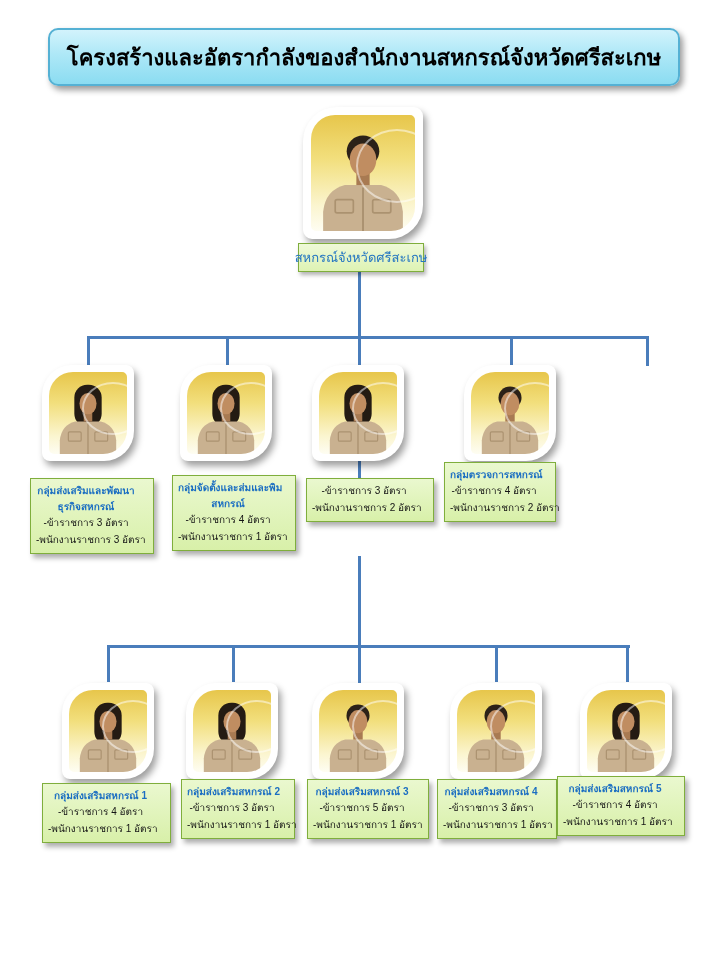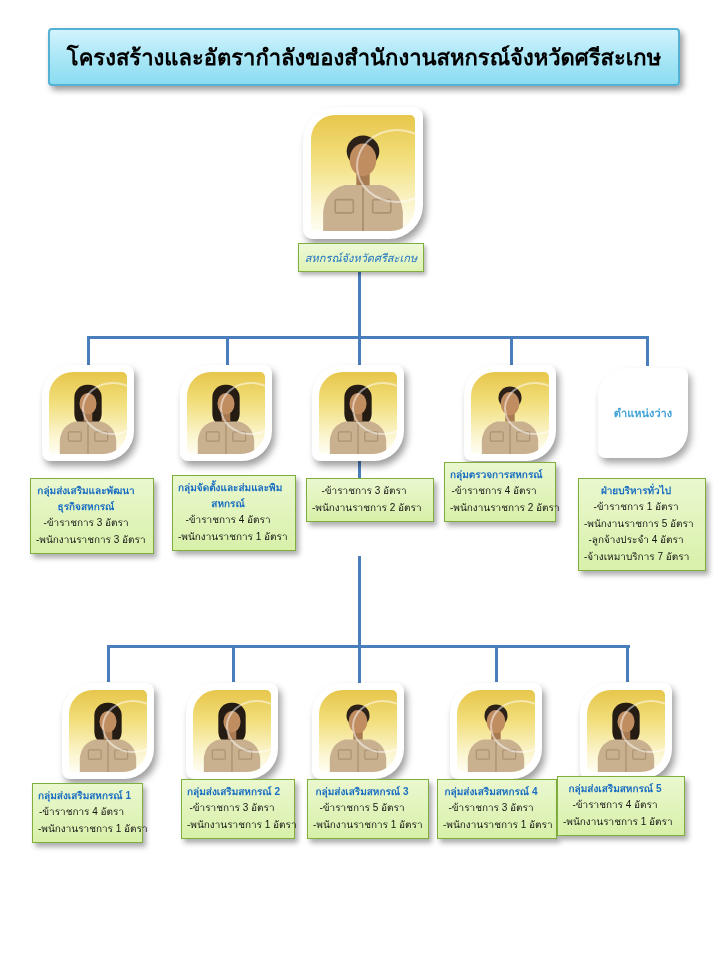--- a/index.html
+++ b/index.html
@@ -3,21 +3,21 @@
 <meta charset="utf-8">
 <style>
   html,body{margin:0;padding:0;background:#fff;}
   .canvas{
     position:relative;width:720px;height:960px;margin:0 auto;background:#ffffff;
     font-family:"Liberation Sans","DejaVu Sans",sans-serif;overflow:hidden;
   }
   
   .title-banner{
     position:absolute;left:48px;top:28px;width:628px;height:54px;
-    border-radius:4px;border:2px solid #55b1d4;
+    border-radius:10px;border:2px solid #55b1d4;
     background:linear-gradient(180deg,#d2f3fc 0%,#aee8f7 45%,#8bdcf1 100%);
     box-shadow:3px 4px 6px rgba(0,0,0,.40);
     display:flex;align-items:center;justify-content:center;
     font-size:22px;font-weight:bold;color:#000;white-space:nowrap;
   }
   
   .vline,.hline{position:absolute;background:#4a7dbb;z-index:1;}
   .vline{width:3px;}
   .hline{height:3px;}
   
@@ -44,21 +44,21 @@
     box-shadow:3px 5px 7px rgba(0,0,0,.35);
     display:flex;align-items:center;justify-content:center;
     color:#41a3d6;font-weight:bold;font-size:11px;
   }
   
   .root-label{
     position:absolute;left:298px;top:243px;width:124px;height:27px;z-index:2;
     background:linear-gradient(180deg,#eef9d8,#def3b4);
     border:1.5px solid #7fae3c;box-shadow:2px 3px 4px rgba(0,0,0,.3);
     display:flex;align-items:center;justify-content:center;
-    color:#2576c2;font-size:11px;white-space:nowrap;font-style:italic;
+    color:#2576c2;font-size:13px;white-space:nowrap;
   }
   .ubox{
     position:absolute;z-index:2;box-sizing:border-box;
     background:linear-gradient(180deg,#eaf8cf 0%,#d8f0a9 100%);
     border:1.5px solid #7fae3c;box-shadow:3px 4px 5px rgba(0,0,0,.32);
     padding:4px 17px 5px 5px;
   }
   .ubox-heading{color:#1b6ec2;font-weight:bold;font-size:10px;text-align:center;line-height:1.6;white-space:nowrap;}
   .ubox-row{color:#141414;font-size:10px;text-align:center;line-height:1.65;white-space:nowrap;}
 </style>
@@ -138,21 +138,20 @@
         </svg>
     </div>
   </div>
   <div class="pcard" style="left:464px;top:365px">
     <div class="pframe">
       <svg class="person" viewBox="0 0 92 96" preserveAspectRatio="xMidYMax slice">
           <use href="#person-male"></use>
         </svg>
     </div>
   </div>
-  <div class="vacant-card">ตำแหน่งว่าง</div>
 
   <div class="ubox" style="left:30px;top:478px;width:124px">
     <div class="ubox-heading">
       <div>กลุ่มส่งเสริมและพัฒนา</div>
       <div>ธุรกิจสหกรณ์</div>
     </div>
     <div class="ubox-row">-ข้าราชการ 3 อัตรา</div>
     <div class="ubox-row">-พนักงานราชการ 3 อัตรา</div>
   </div>
 
@@ -172,30 +171,20 @@
 
   <div class="ubox" style="left:444px;top:462px;width:112px">
     <div class="ubox-heading">
       <div>กลุ่มตรวจการสหกรณ์</div>
       <div></div>
     </div>
     <div class="ubox-row">-ข้าราชการ 4 อัตรา</div>
     <div class="ubox-row">-พนักงานราชการ 2 อัตรา</div>
   </div>
 
-  <div class="ubox" style="left:578px;top:478px;width:128px">
-    <div class="ubox-heading">
-      <div>ฝ่ายบริหารทั่วไป</div>
-      <div></div>
-    </div>
-    <div class="ubox-row">-ข้าราชการ 1 อัตรา</div>
-    <div class="ubox-row">-พนักงานราชการ 5 อัตรา</div>
-    <div class="ubox-row">-ลูกจ้างประจำ 4 อัตรา</div>
-    <div class="ubox-row">-จ้างเหมาบริการ 7 อัตรา</div>
-  </div>
 
   <div class="pcard" style="left:62px;top:683px">
     <div class="pframe">
       <svg class="person" viewBox="0 0 92 96" preserveAspectRatio="xMidYMax slice">
           <use href="#person-female"></use>
         </svg>
     </div>
   </div>
   <div class="pcard" style="left:186px;top:683px">
     <div class="pframe">
@@ -219,21 +208,21 @@
     </div>
   </div>
   <div class="pcard" style="left:580px;top:683px">
     <div class="pframe">
       <svg class="person" viewBox="0 0 92 96" preserveAspectRatio="xMidYMax slice">
           <use href="#person-female"></use>
         </svg>
     </div>
   </div>
 
-  <div class="ubox" style="left:32px;top:783px;width:111px">
+  <div class="ubox" style="left:42px;top:783px;width:129px">
     <div class="ubox-heading">
       <div>กลุ่มส่งเสริมสหกรณ์ 1</div>
     </div>
     <div class="ubox-row">-ข้าราชการ 4 อัตรา</div>
     <div class="ubox-row">-พนักงานราชการ 1 อัตรา</div>
   </div>
 
   <div class="ubox" style="left:181px;top:779px;width:114px">
     <div class="ubox-heading">
       <div>กลุ่มส่งเสริมสหกรณ์ 2</div>

